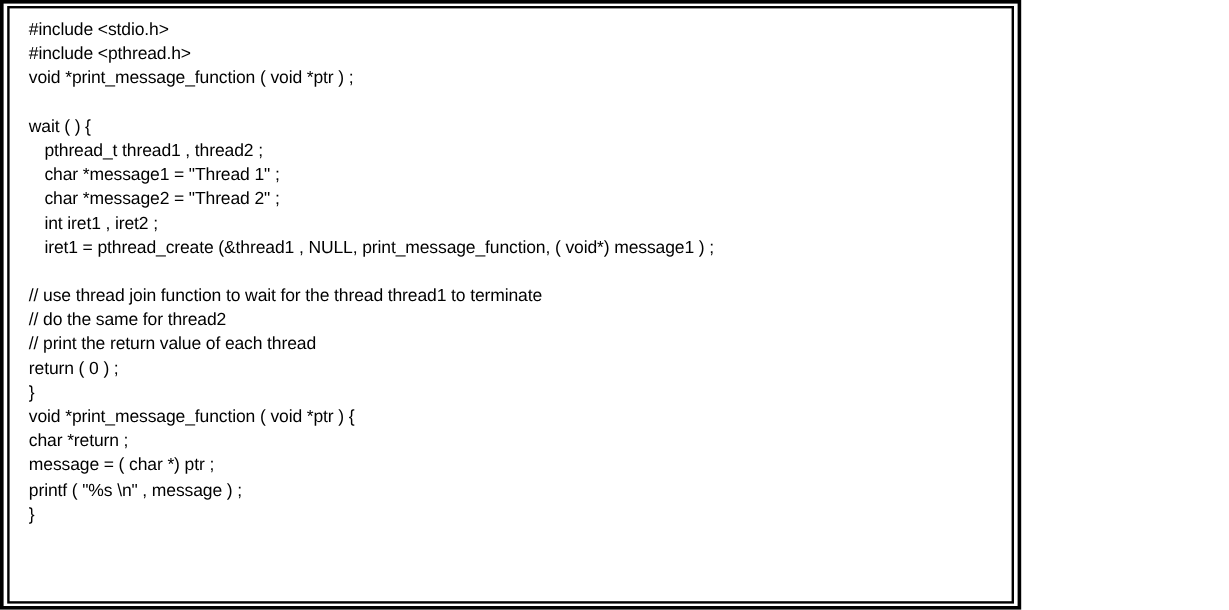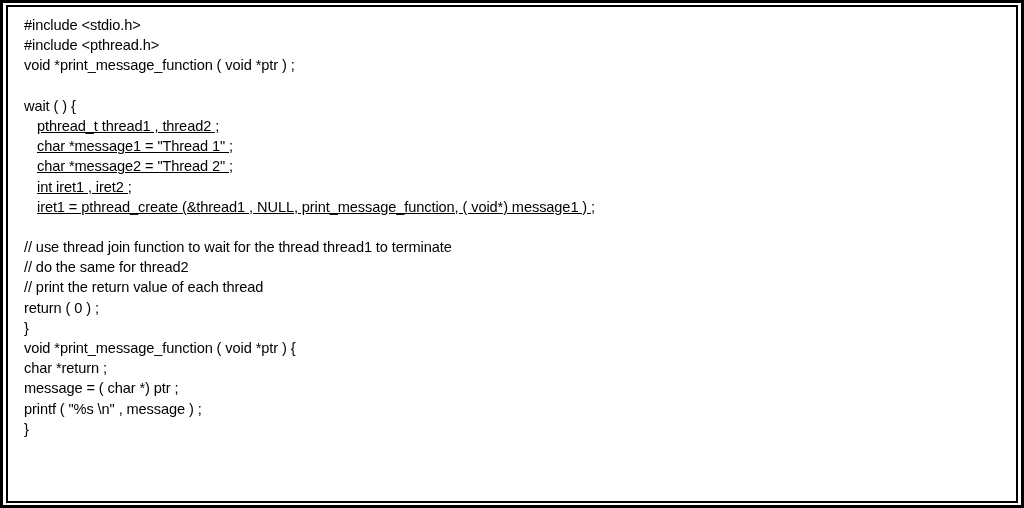--- a/index.html
+++ b/index.html
@@ -13,21 +13,21 @@
     height: 508px;
     overflow: hidden;
     font-family: "Liberation Sans", sans-serif;
   }
 
   
   .code-frame {
     position: absolute;
     left: 0;
     top: 0;
-    width: 1024px;
+    width: 851px;
     height: 508px;
     box-sizing: border-box;
     background: #ffffff;
     border-top: 3px solid #000000;
     border-bottom: 3px solid #000000;
     border-left: 3px solid #000000;
     border-right: 3px solid #000000;
   }
 
   
@@ -62,21 +62,21 @@
     letter-spacing: -0.1px;
     height: 20.2px;
   }
 
   .code-line.blank {
     height: 20.2px;
   }
 
   
   .indent-0 { padding-left: 0px; }
-  .indent-1 { padding-left: 13px; text-decoration: underline; }
+  .indent-1 { padding-left: 13px; }
 </style>
 </head>
 <body>
 
 <div class="code-frame">
   <div class="code-frame-inner">
     <div class="code-listing" id="code-listing">
         <div class="code-line indent-0">#include &lt;stdio.h&gt;</div>
         <div class="code-line indent-0">#include &lt;pthread.h&gt;</div>
         <div class="code-line indent-0">void *print_message_function ( void *ptr ) ;</div>

